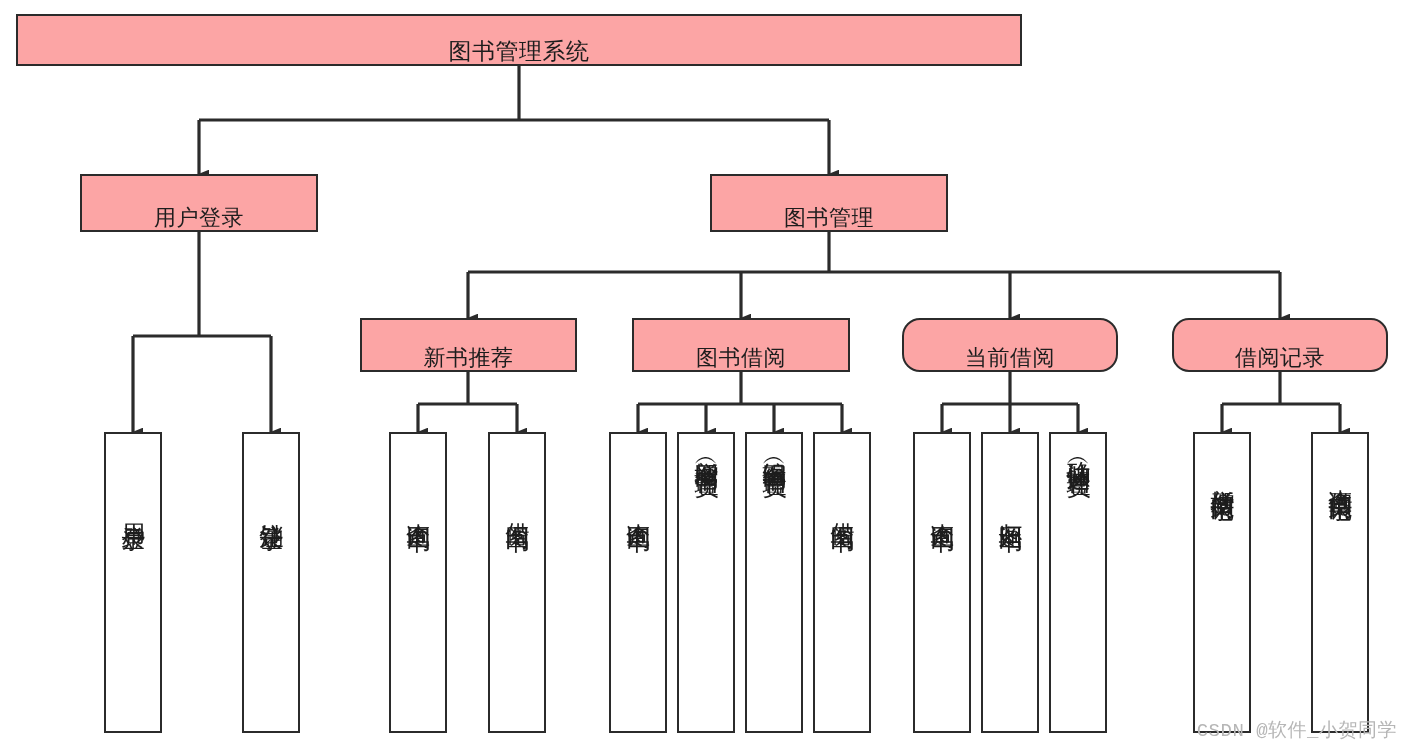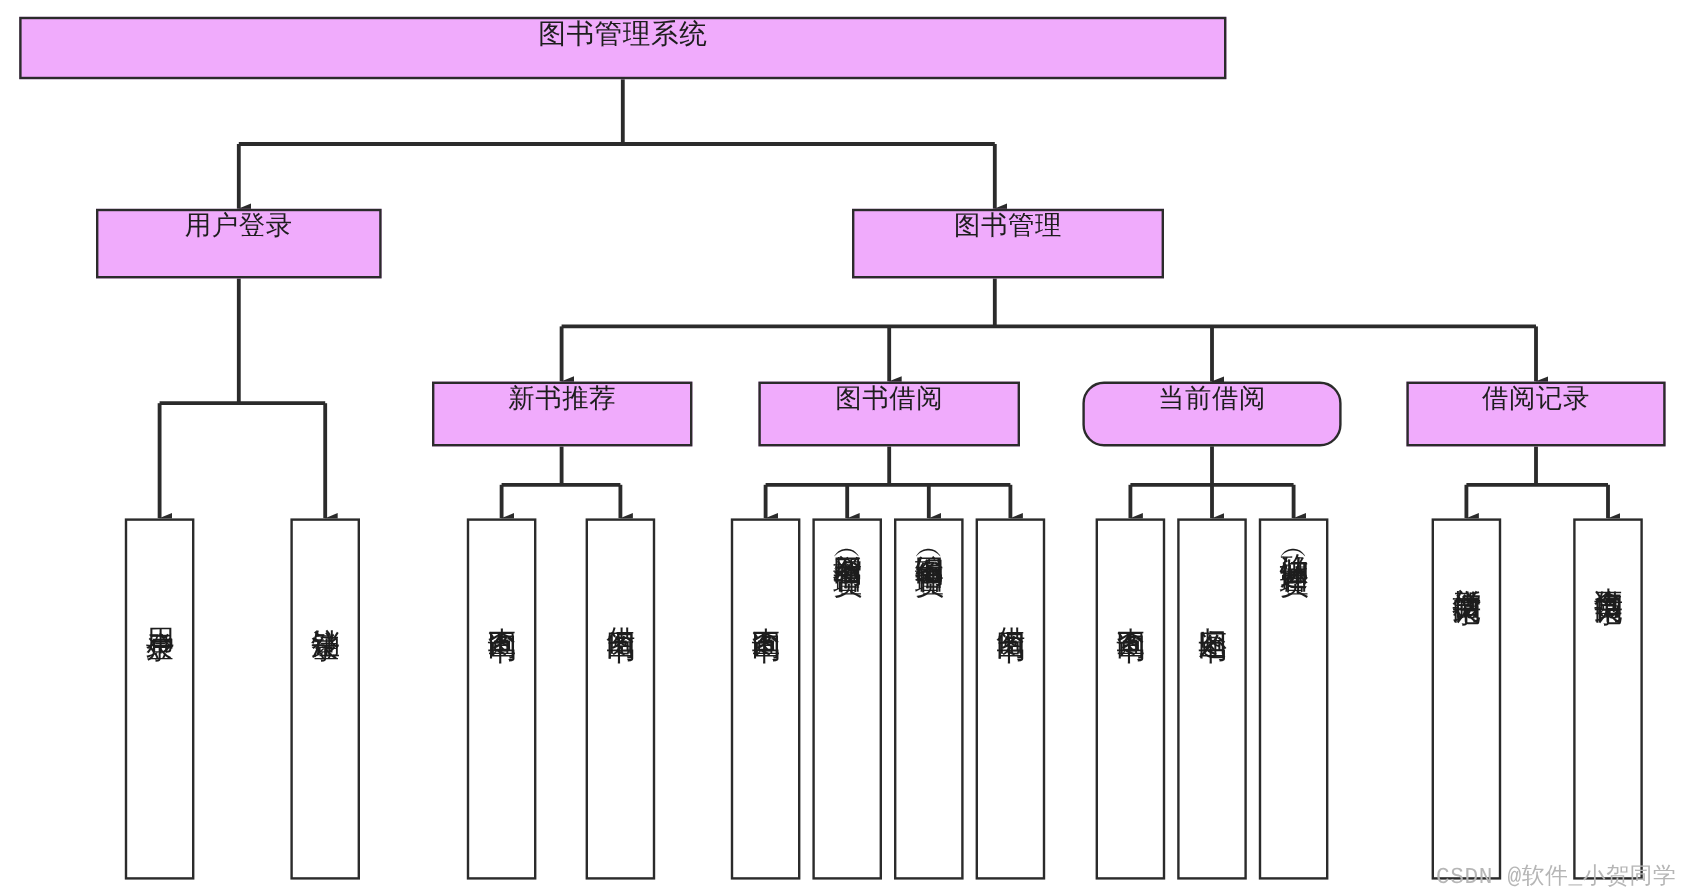--- a/index.html
+++ b/index.html
@@ -24,24 +24,24 @@
     position: absolute;
     left: 0;
     top: 0;
     width: 1405px;
     height: 747px;
     pointer-events: none;
   }
   .node-box {
     position: absolute;
     box-sizing: border-box;
-    background: #f0abfc;
+    background: #fca5a5;
     border: 2.4px solid #2b2b2b;
     display: flex;
-    align-items: flex-start;
+    align-items: flex-end;
     justify-content: center;
     overflow: hidden;
   }
   .node-label {
     font-family: "DejaVu Sans", "Liberation Sans", sans-serif;
     color: #1d1d1d;
     letter-spacing: 0.5px;
     white-space: nowrap;
     line-height: 1.15;
   }
@@ -139,37 +139,37 @@
   </svg>
 
   <div class="node-box lvl-root" style="left:16px; top:14px; width:1006px; height:52px;">
     <span class="node-label">图书管理系统</span>
   </div>
 
   <div class="node-box lvl-2" style="left:80px; top:174px; width:238px; height:58px;">
     <span class="node-label">用户登录</span>
   </div>
 
-  <div class="node-box lvl-2" style="left:710px; top:174px; width:260px; height:58px;">
+  <div class="node-box lvl-2" style="left:710px; top:174px; width:238px; height:58px;">
     <span class="node-label">图书管理</span>
   </div>
 
   <div class="node-box lvl-3" style="left:632px; top:318px; width:218px; height:54px;">
     <span class="node-label">图书借阅</span>
   </div>
 
   <div class="node-box lvl-3" style="left:360px; top:318px; width:217px; height:54px;">
     <span class="node-label">新书推荐</span>
   </div>
 
   <div class="node-box lvl-3" style="left:902px; top:318px; width:216px; height:54px;border-radius:18px;">
     <span class="node-label">当前借阅</span>
   </div>
 
-  <div class="node-box lvl-3" style="left:1172px; top:318px; width:216px; height:54px;">
+  <div class="node-box lvl-3" style="left:1172px; top:318px; width:216px; height:54px;border-radius:17px;">
     <span class="node-label">借阅记录</span>
   </div>
 
   <div class="leaf-box" style="left:104px; top:432px; width:58px; height:301px; padding-top:70px;">
     <span class="leaf-label">用户登录</span>
   </div>
 
   <div class="leaf-box" style="left:242px; top:432px; width:58px; height:301px; padding-top:70px;">
     <span class="leaf-label">注销登录</span>
   </div>

